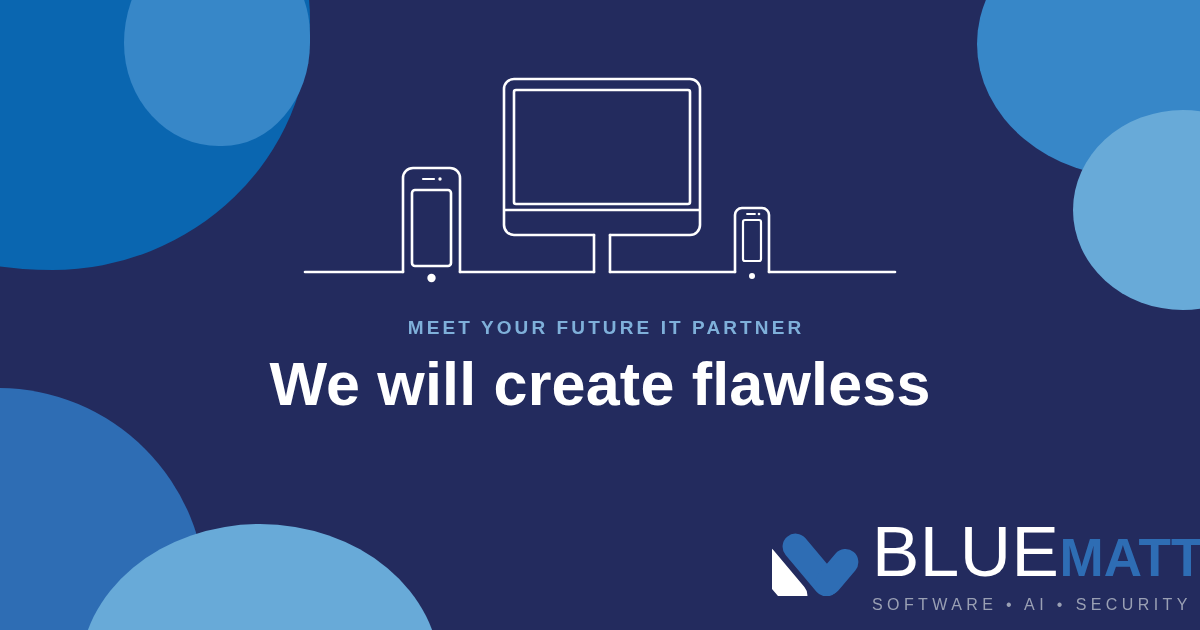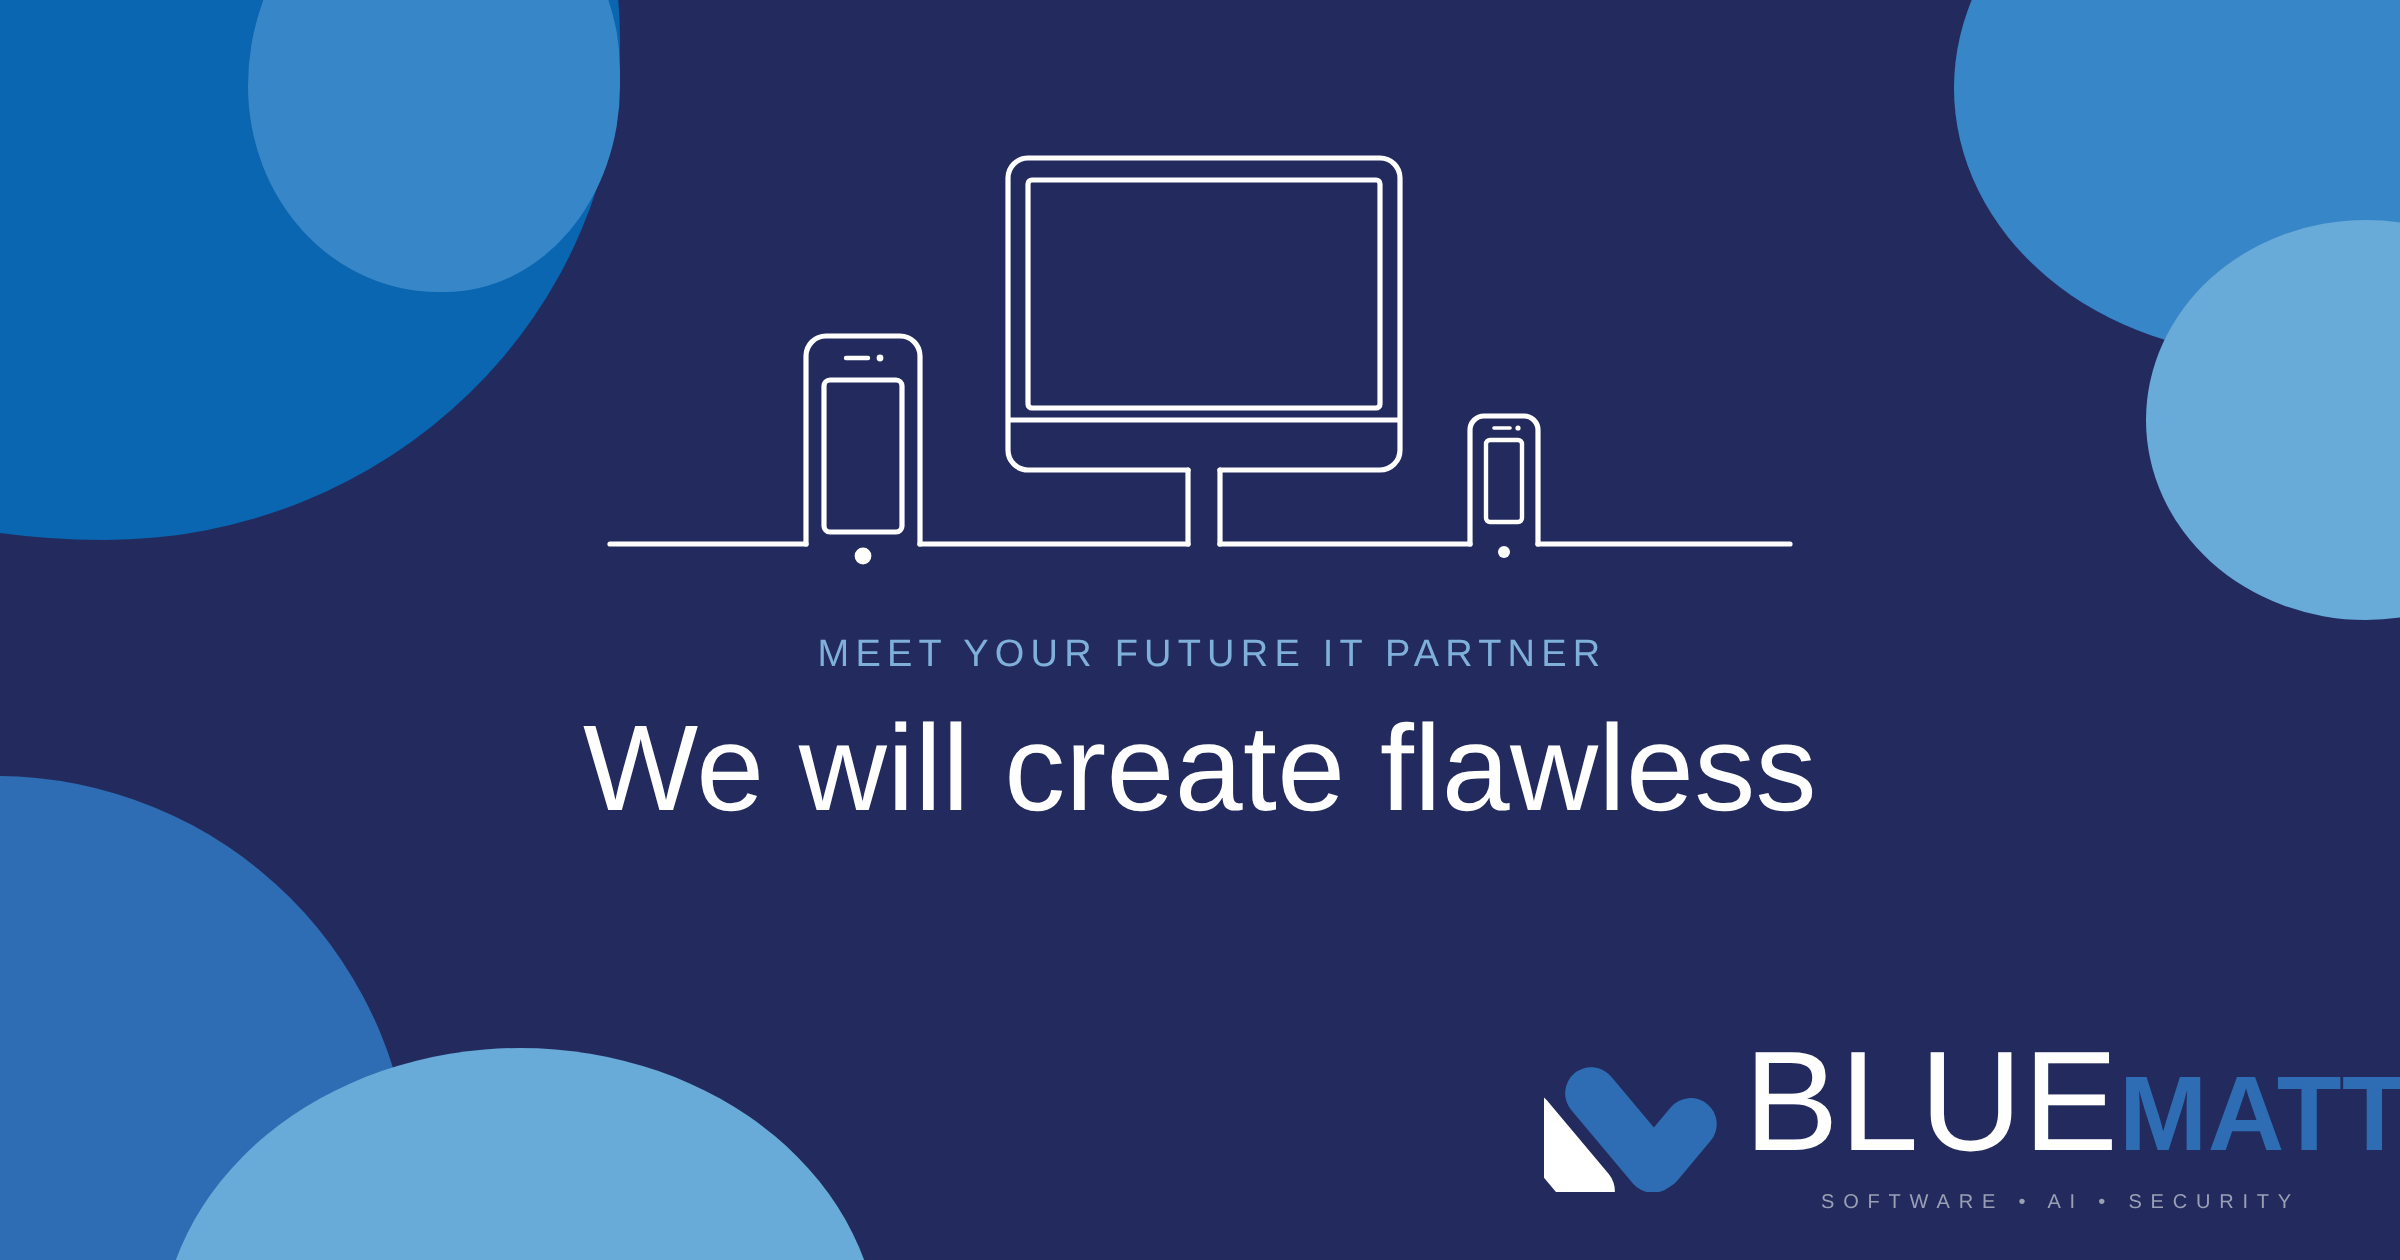--- a/index.html
+++ b/index.html
@@ -87,30 +87,30 @@
   #copy {
     position: absolute;
     left: 0;
     top: 318px;
     width: 1200px;
     text-align: center;
   }
   #kicker {
     color: #7FB0DA;
     font-size: 19px;
-    font-weight: normal;
+    font-weight: bold;
     letter-spacing: 3.1px;
     line-height: 1;
     margin: 0 0 16px 12px;
     white-space: nowrap;
   }
   #headline {
     color: #FFFFFF;
     font-size: 61px;
-    font-weight: 400;
+    font-weight: 700;
     line-height: 1.04;
     margin: 0;
     letter-spacing: 0.2px;
   }
   #headline .hl-line { display: block; }
 
   
   #logo {
     position: absolute;
     left: 772px;
@@ -143,21 +143,21 @@
     letter-spacing: 0.5px;
   }
   #logo-name .word-matter {
     color: #2E6DB4;
     font-size: 53px;
     font-weight: bold;
     letter-spacing: 0.2px;
   }
   #logo-tagline {
     color: #9AA0B4;
-    font-size: 10px;
+    font-size: 16px;
     font-weight: normal;
     letter-spacing: 4.4px;
     margin: 9px 0 0 0;
     text-align: right;
     white-space: nowrap;
     padding-right: 2px;
   }
 </style>
 </head>
 <body>

